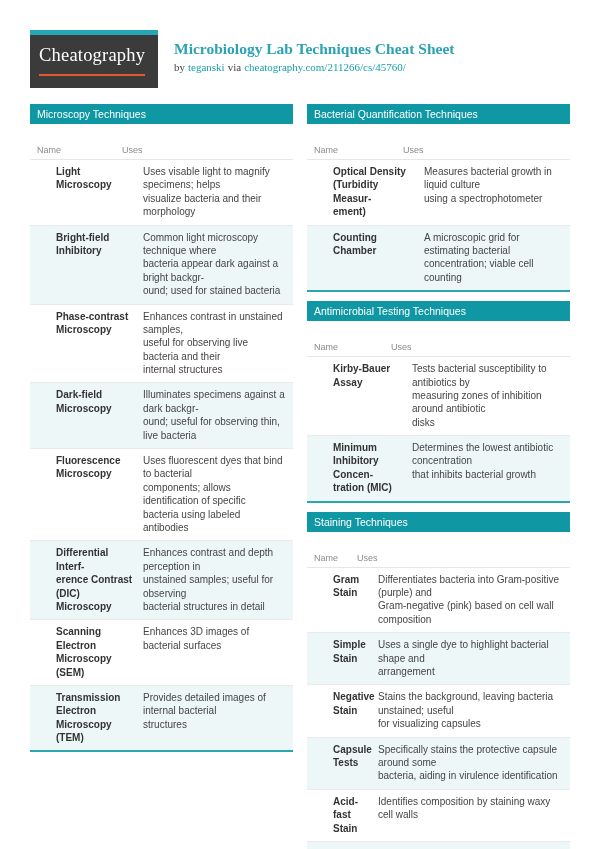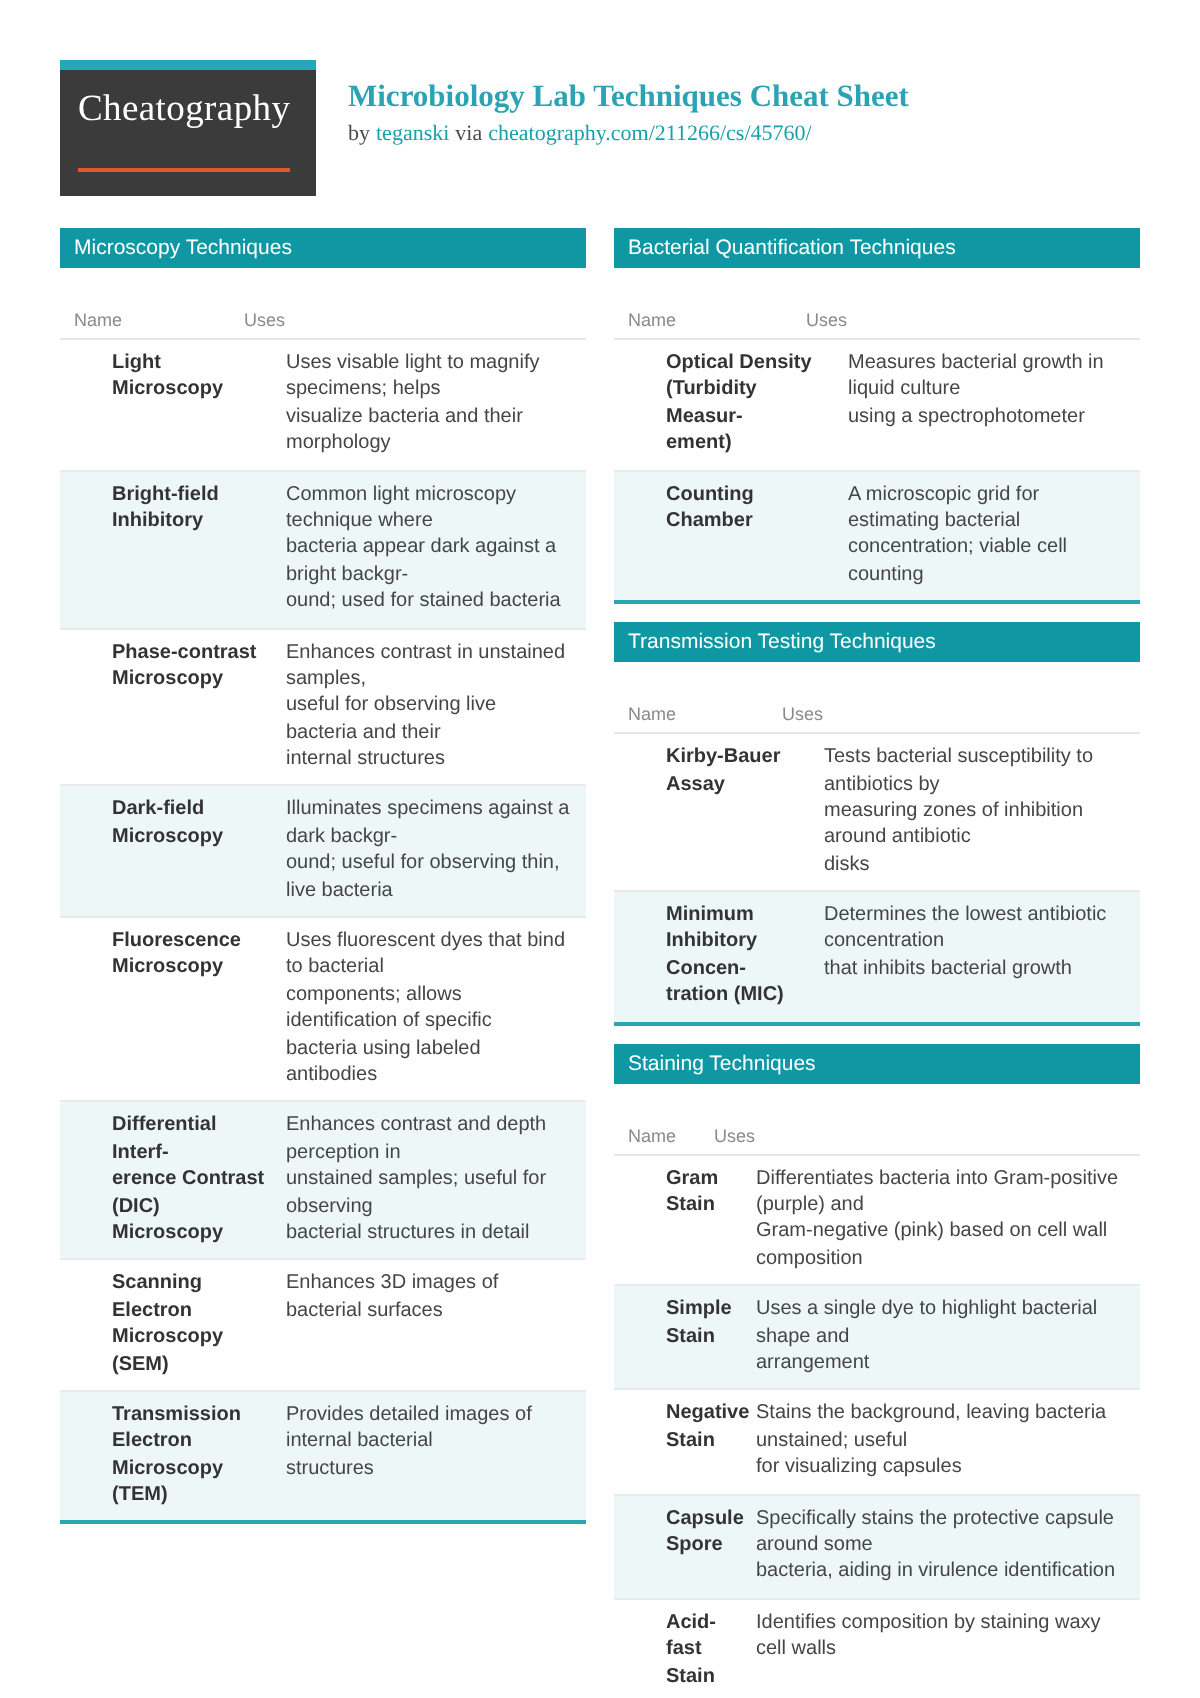--- a/index.html
+++ b/index.html
@@ -13,21 +13,21 @@
 
   
   .header { display:flex; align-items:flex-start; }
   .logo { width:128px; flex:0 0 auto; cursor:pointer; }
   .logo-topbar { height:5px; background:#25a8b3; }
   .logo-body { background:#3b3b3b; padding:10px 9px 12px 9px; }
   .logo-text {
     display:inline-block;
     font-family:"Liberation Serif", serif;
     color:#ffffff; font-size:18.5px; letter-spacing:.2px;
-    border-bottom:2px solid #e2582a; padding-bottom:18px;
+    border-bottom:2px solid #e2582a; padding-bottom:8px;
   }
   .title-block { margin-left:16px; padding-top:9px; font-family:"Liberation Serif", serif; }
   .page-title { color:#2ba3b4; font-size:15.5px; font-weight:bold; line-height:1.25; }
   .byline { font-size:11px; color:#4a4a4a; margin-top:3px; }
   .byline a, .link { color:#1aa0ac; text-decoration:none; }
   .byline .sep { margin:0 3px 0 0; }
   .byline span, .byline a { margin-right:3px; }
 
   
   .sheet { display:flex; gap:14px; margin-top:16px; align-items:flex-start; }
@@ -170,21 +170,21 @@
           </div>
           <div class="row">
             <div class="cell-name">Counting Chamber</div>
             <div class="cell-uses">A microscopic grid for estimating bacterial
 concentration; viable cell counting</div>
           </div>
         </div>
       </div>
 
       <div class="card name-w80">
-        <div class="card-header">Transmission Testing Techniques</div>
+        <div class="card-header">Antimicrobial Testing Techniques</div>
         <div class="card-sub">
           <div class="sub-name-w80">Name</div>
           <div class="sub-uses">Uses</div>
         </div>
         <div class="rows">
           <div class="row">
             <div class="cell-name">Kirby-Bauer
 Assay</div>
             <div class="cell-uses">Tests bacterial susceptibility to antibiotics by
 measuring zones of inhibition around antibiotic
@@ -220,21 +220,21 @@
 arrangement</div>
           </div>
           <div class="row">
             <div class="cell-name">Negative
 Stain</div>
             <div class="cell-uses">Stains the background, leaving bacteria unstained; useful
 for visualizing capsules</div>
           </div>
           <div class="row">
             <div class="cell-name">Capsule
-Spore</div>
+Tests</div>
             <div class="cell-uses">Specifically stains the protective capsule around some
 bacteria, aiding in virulence identification</div>
           </div>
           <div class="row">
             <div class="cell-name">Acid-fast
 Stain</div>
             <div class="cell-uses">Identifies composition by staining waxy cell walls</div>
           </div>
           <div class="row">
             <div class="cell-name">Spore

